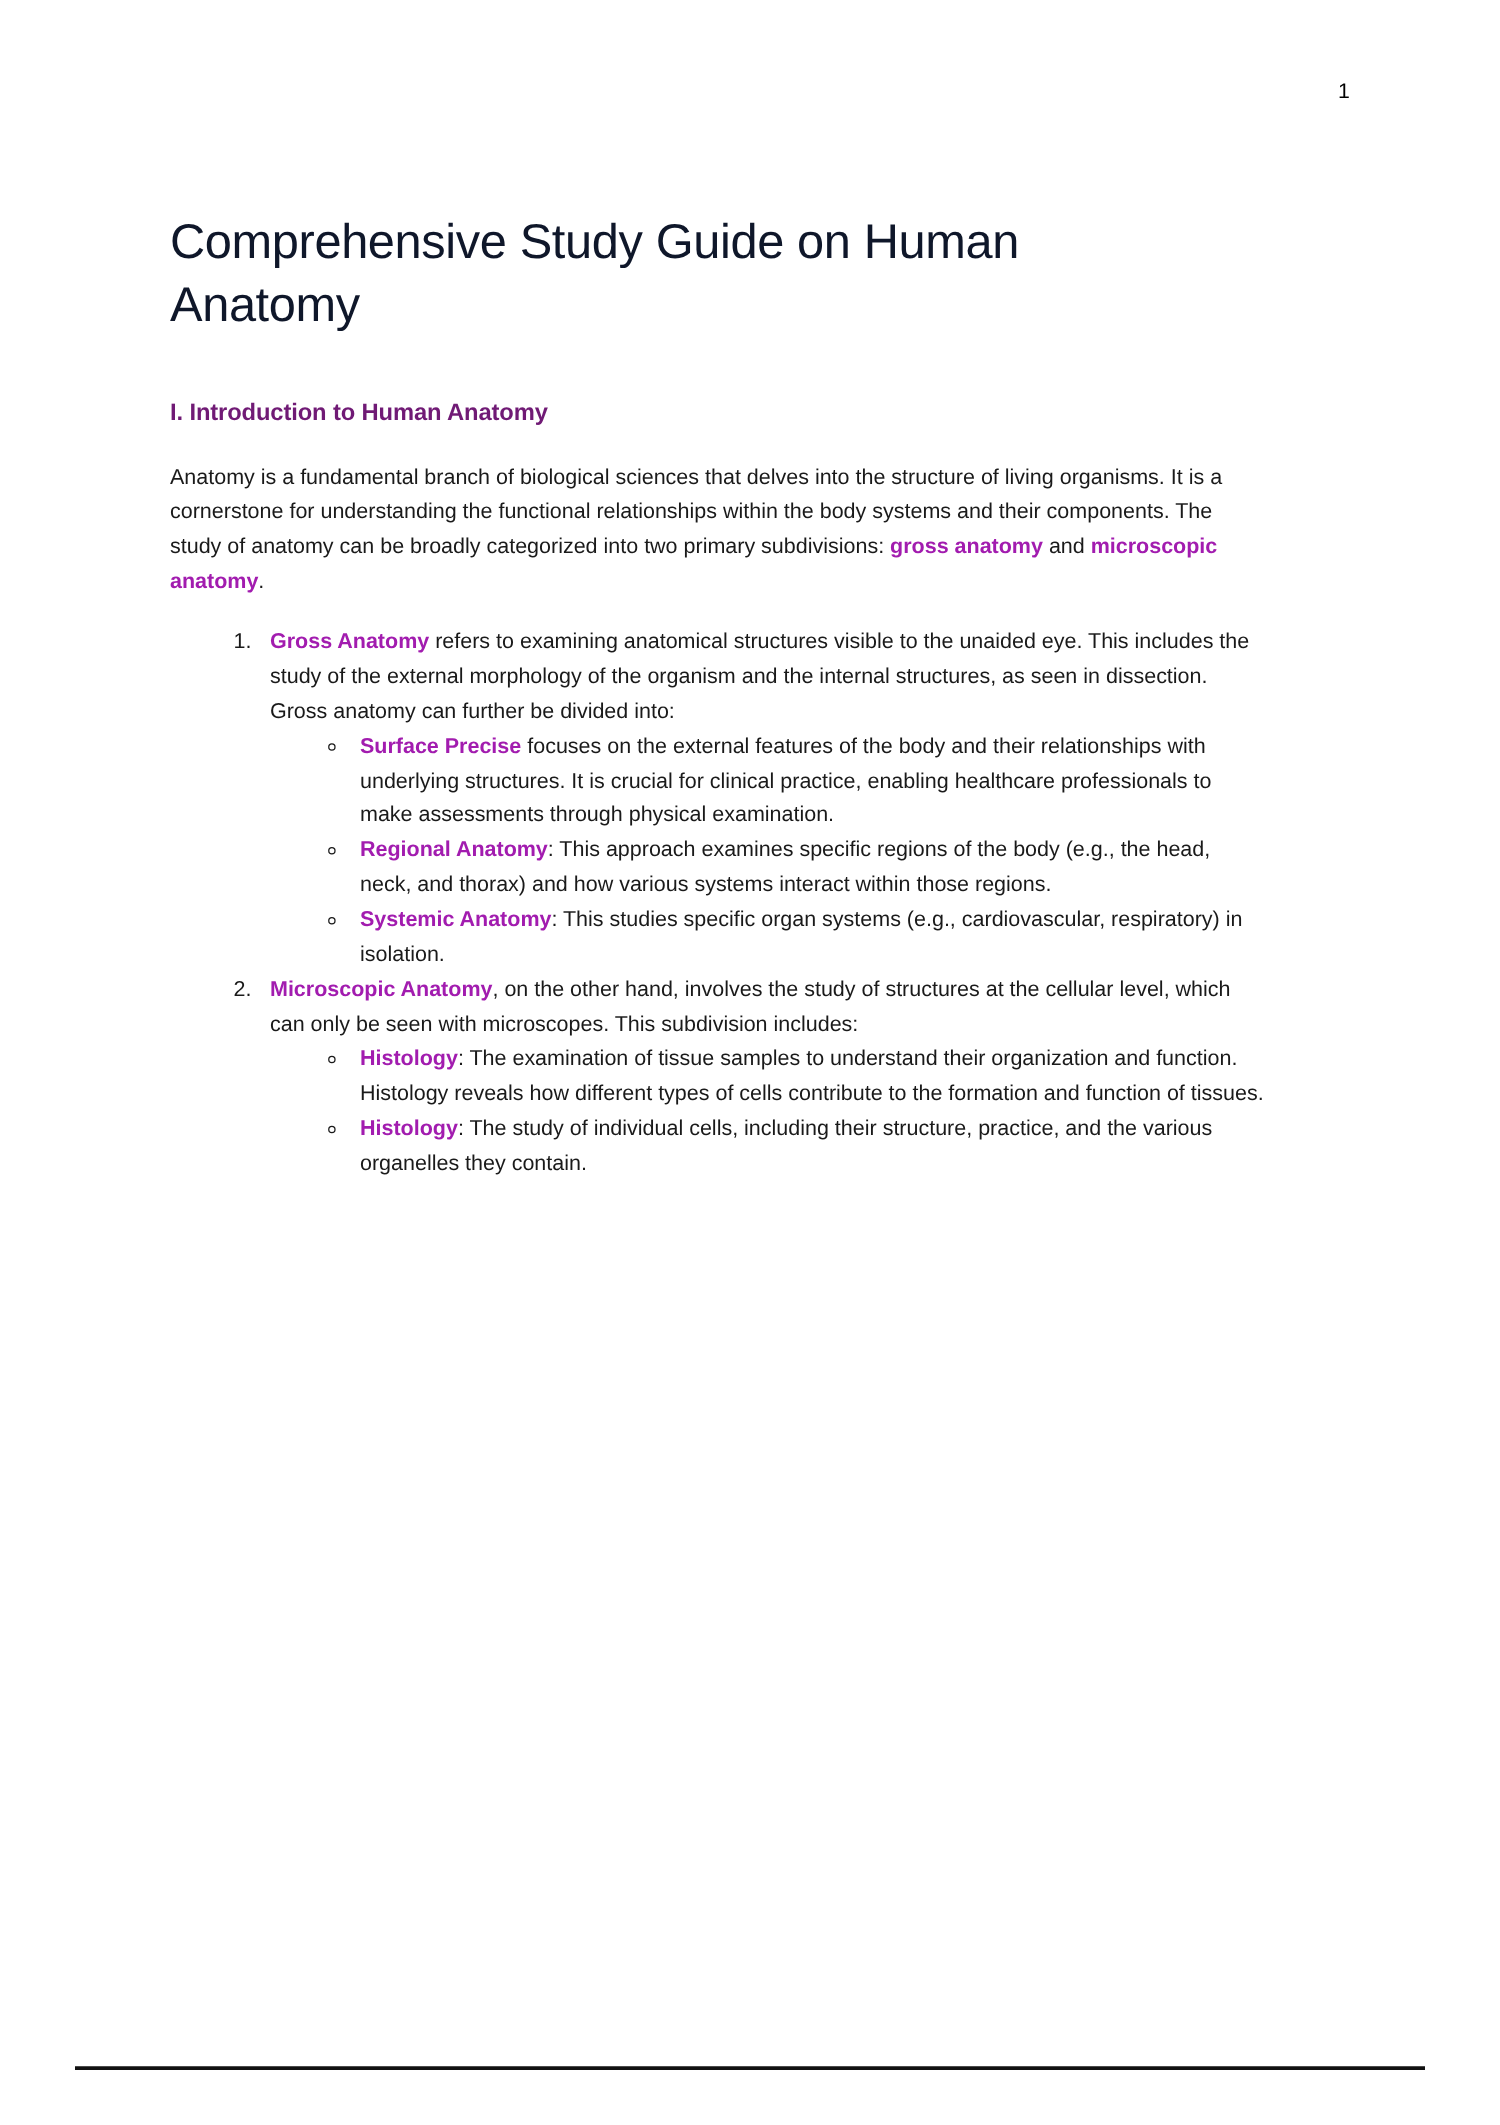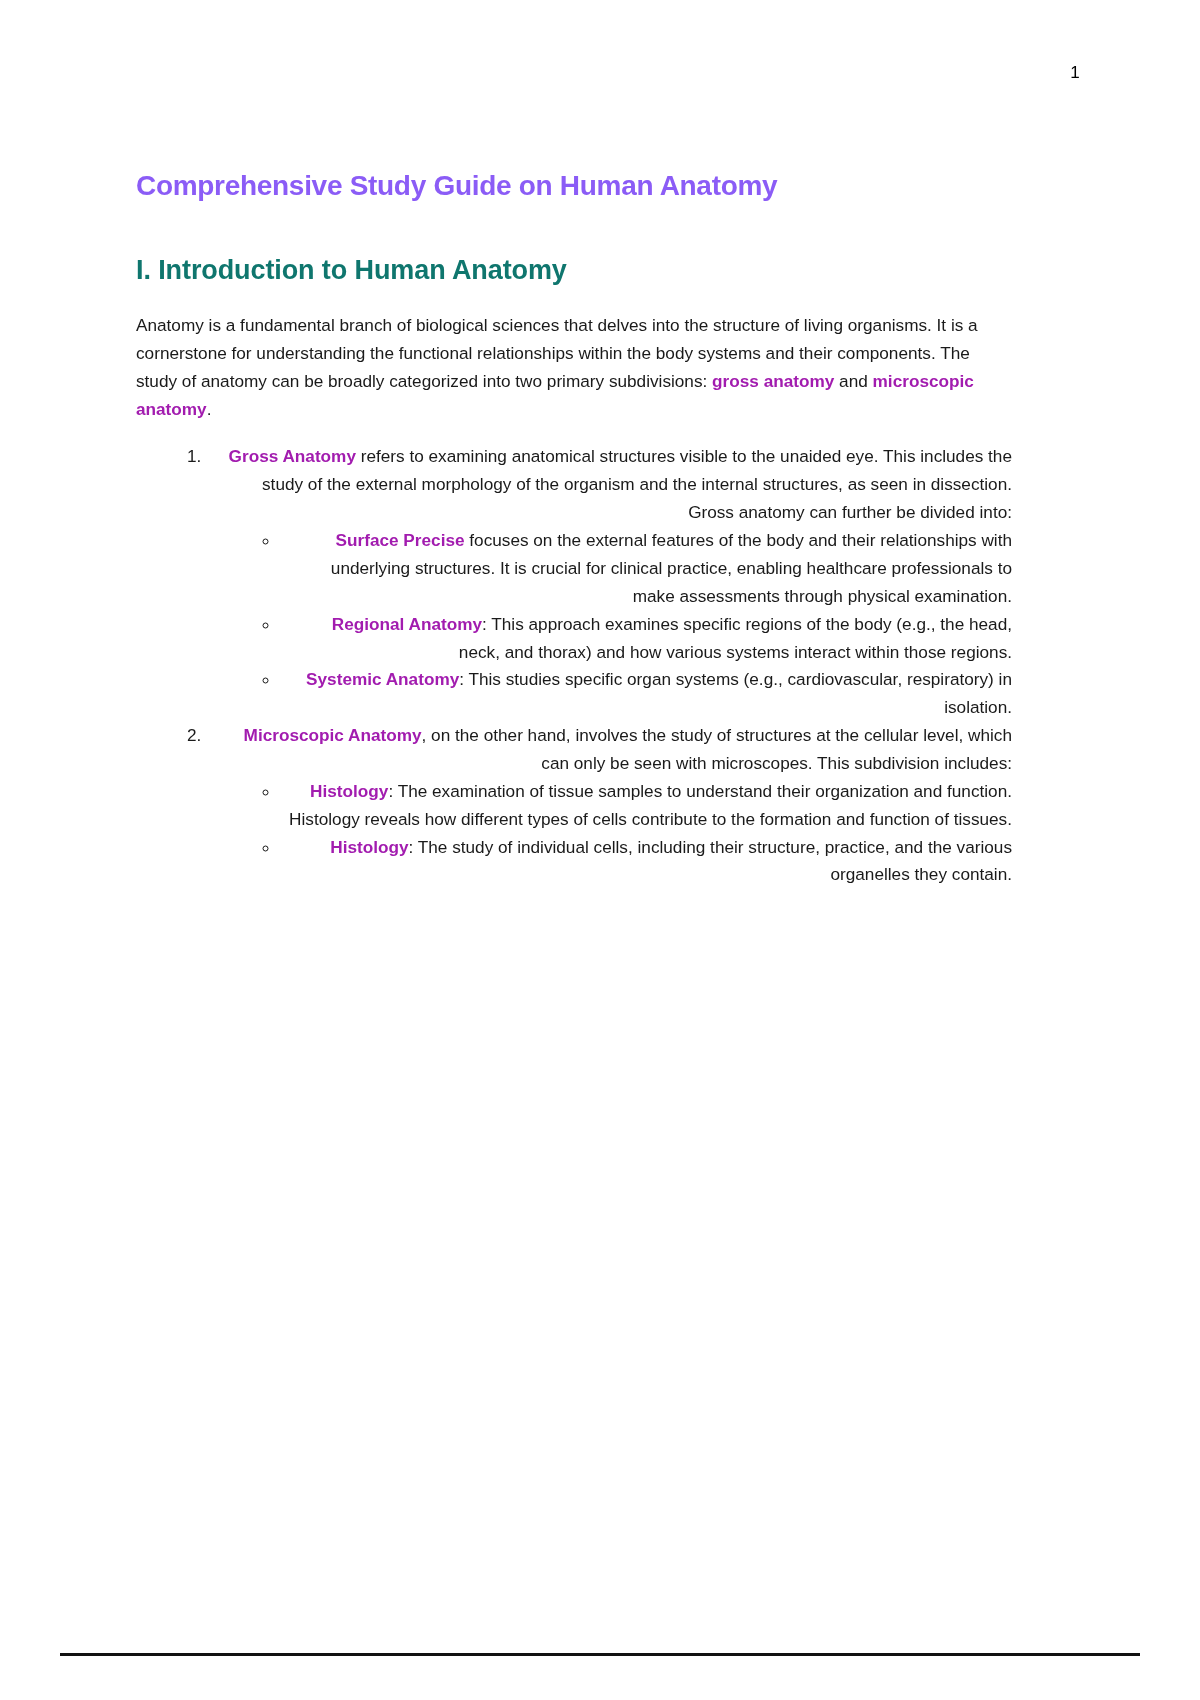--- a/index.html
+++ b/index.html
@@ -35,54 +35,53 @@
   }
 
   .content {
     position: absolute;
     left: 136px;
     top: 168px;
     width: 876px;
   }
 
   .doc-title {
-    font-size: 28px;
-    font-weight: bold;
+    font-size: 39px;
+    font-weight: normal;
     line-height: 1.32;
     letter-spacing: -0.3px;
     margin: 0 0 0 0;
-    color: #8b5cf6;
+    color: #0f172a;
     max-width: 830px;
   }
 
   .section-heading {
-    font-size: 27px;
+    font-size: 19px;
     font-weight: bold;
     line-height: 1.3;
     letter-spacing: -0.1px;
     margin: 48px 0 0 0;
-    color: #0f766e;
+    color: #701a75;
   }
 
   .body-para {
     font-size: 17.2px;
     line-height: 1.62;
     margin: 24px 0 0 0;
     color: #1a1a1a;
     text-align: left;
   }
 
   ol.level1 {
     margin: 20px 0 0 0;
     padding-left: 70px;
     list-style-type: decimal;
     font-size: 17.2px;
     line-height: 1.62;
     color: #1a1a1a;
-    text-align: right;
   }
   ol.level1 > li {
     margin: 0 0 0 0;
     padding-left: 10px;
   }
   ol.level1 > li::marker {
     font-size: 17.2px;
   }
 
   ul.level2 {

